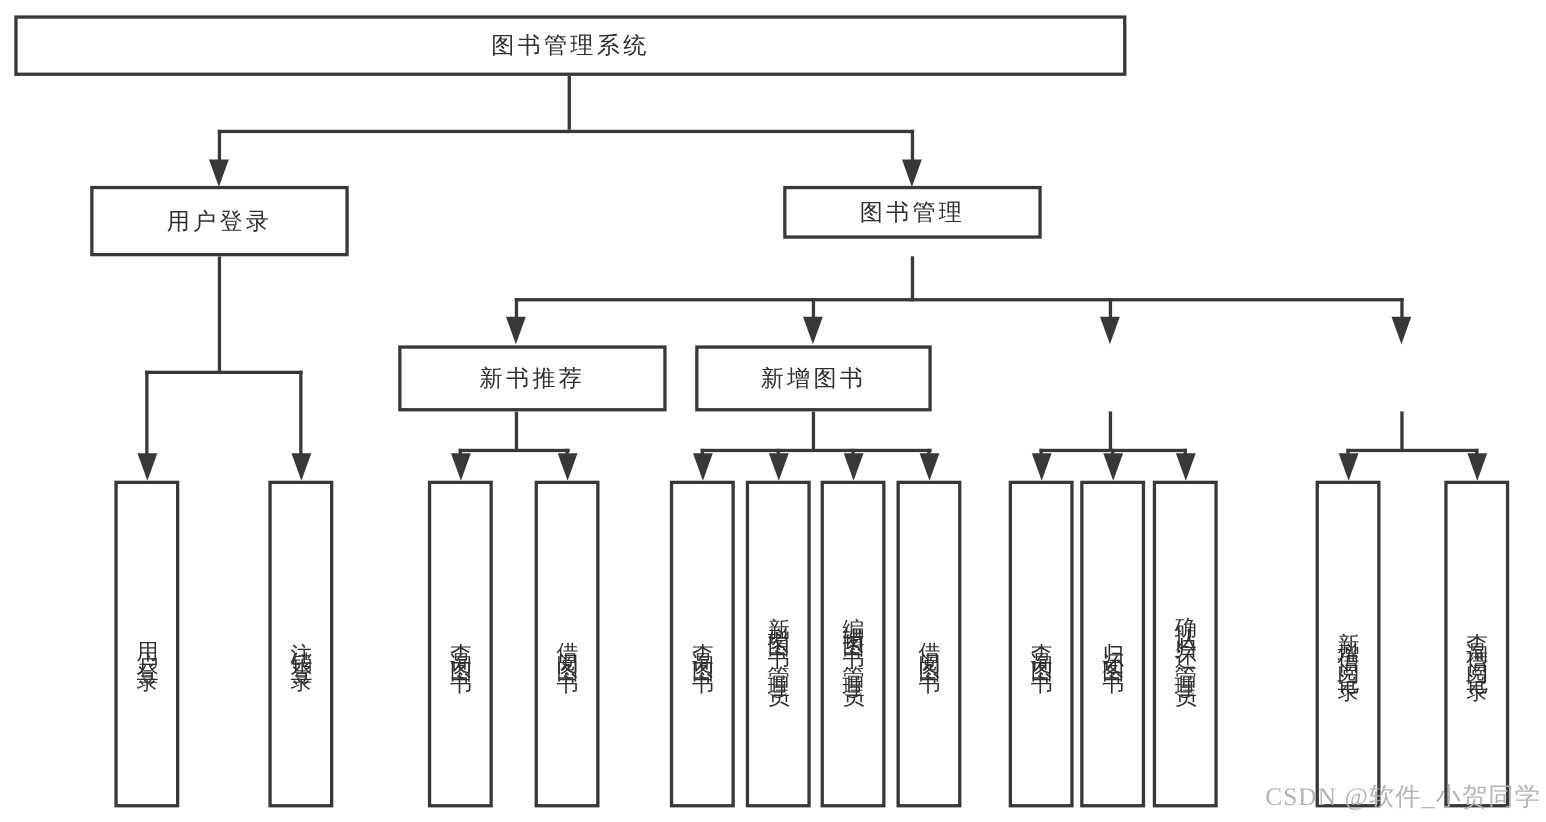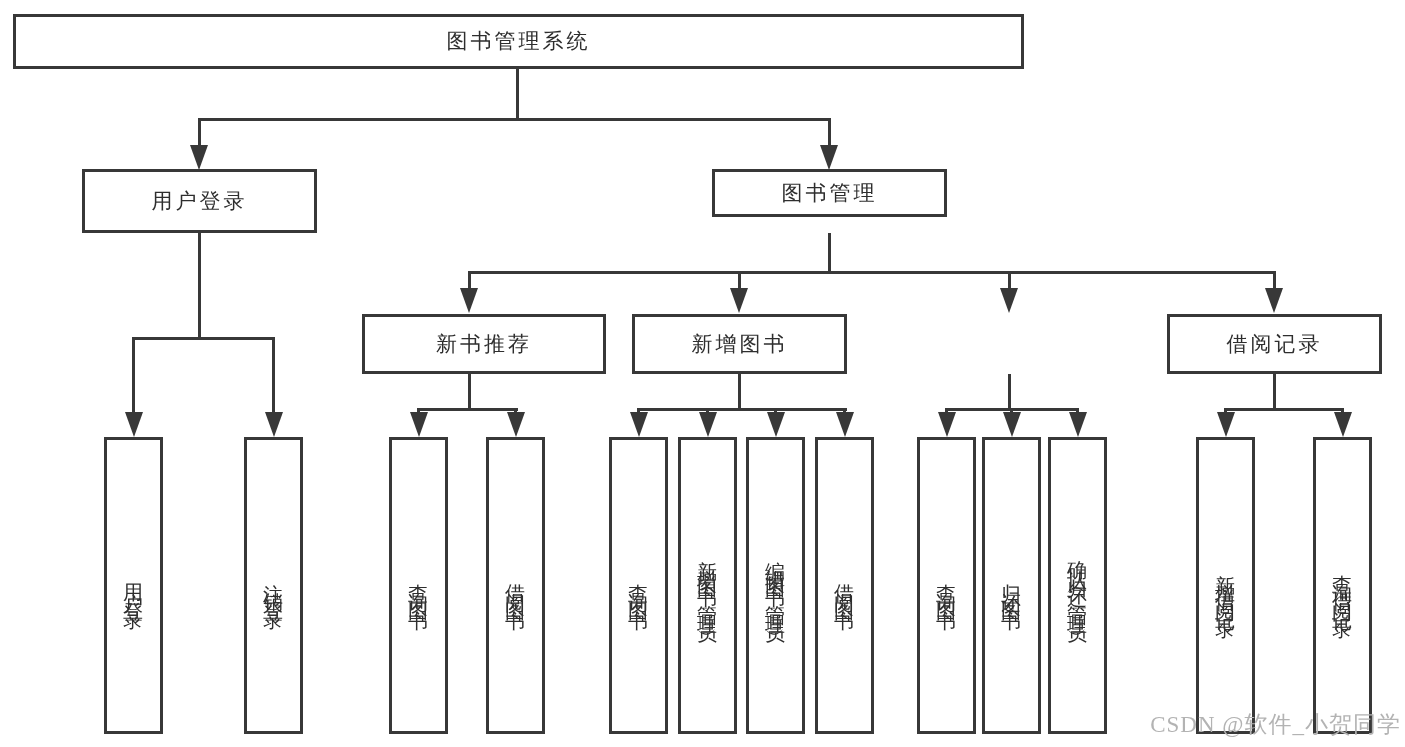--- a/index.html
+++ b/index.html
@@ -148,23 +148,20 @@
   <div class="node" style="left:712px;top:169px;width:235px;height:48px">
     <span class="lbl">图书管理</span>
   </div>
 
   <div class="node" style="left:362px;top:314px;width:244px;height:60px">
     <span class="lbl">新书推荐</span>
   </div>
   <div class="node" style="left:632px;top:314px;width:215px;height:60px">
     <span class="lbl">新增图书</span>
   </div>
-  <div class="node" style="left:1167px;top:314px;width:215px;height:60px">
-    <span class="lbl">借阅记录</span>
-  </div>
 
   <div class="node" style="left:104px;top:437px;width:59px;height:297px">
     <span class="lbl vert">用户登录</span>
   </div>
   <div class="node" style="left:244px;top:437px;width:59px;height:297px">
     <span class="lbl vert">注销登录</span>
   </div>
 
   <div class="node" style="left:389px;top:437px;width:59px;height:297px">
     <span class="lbl vert">查询图书</span>

